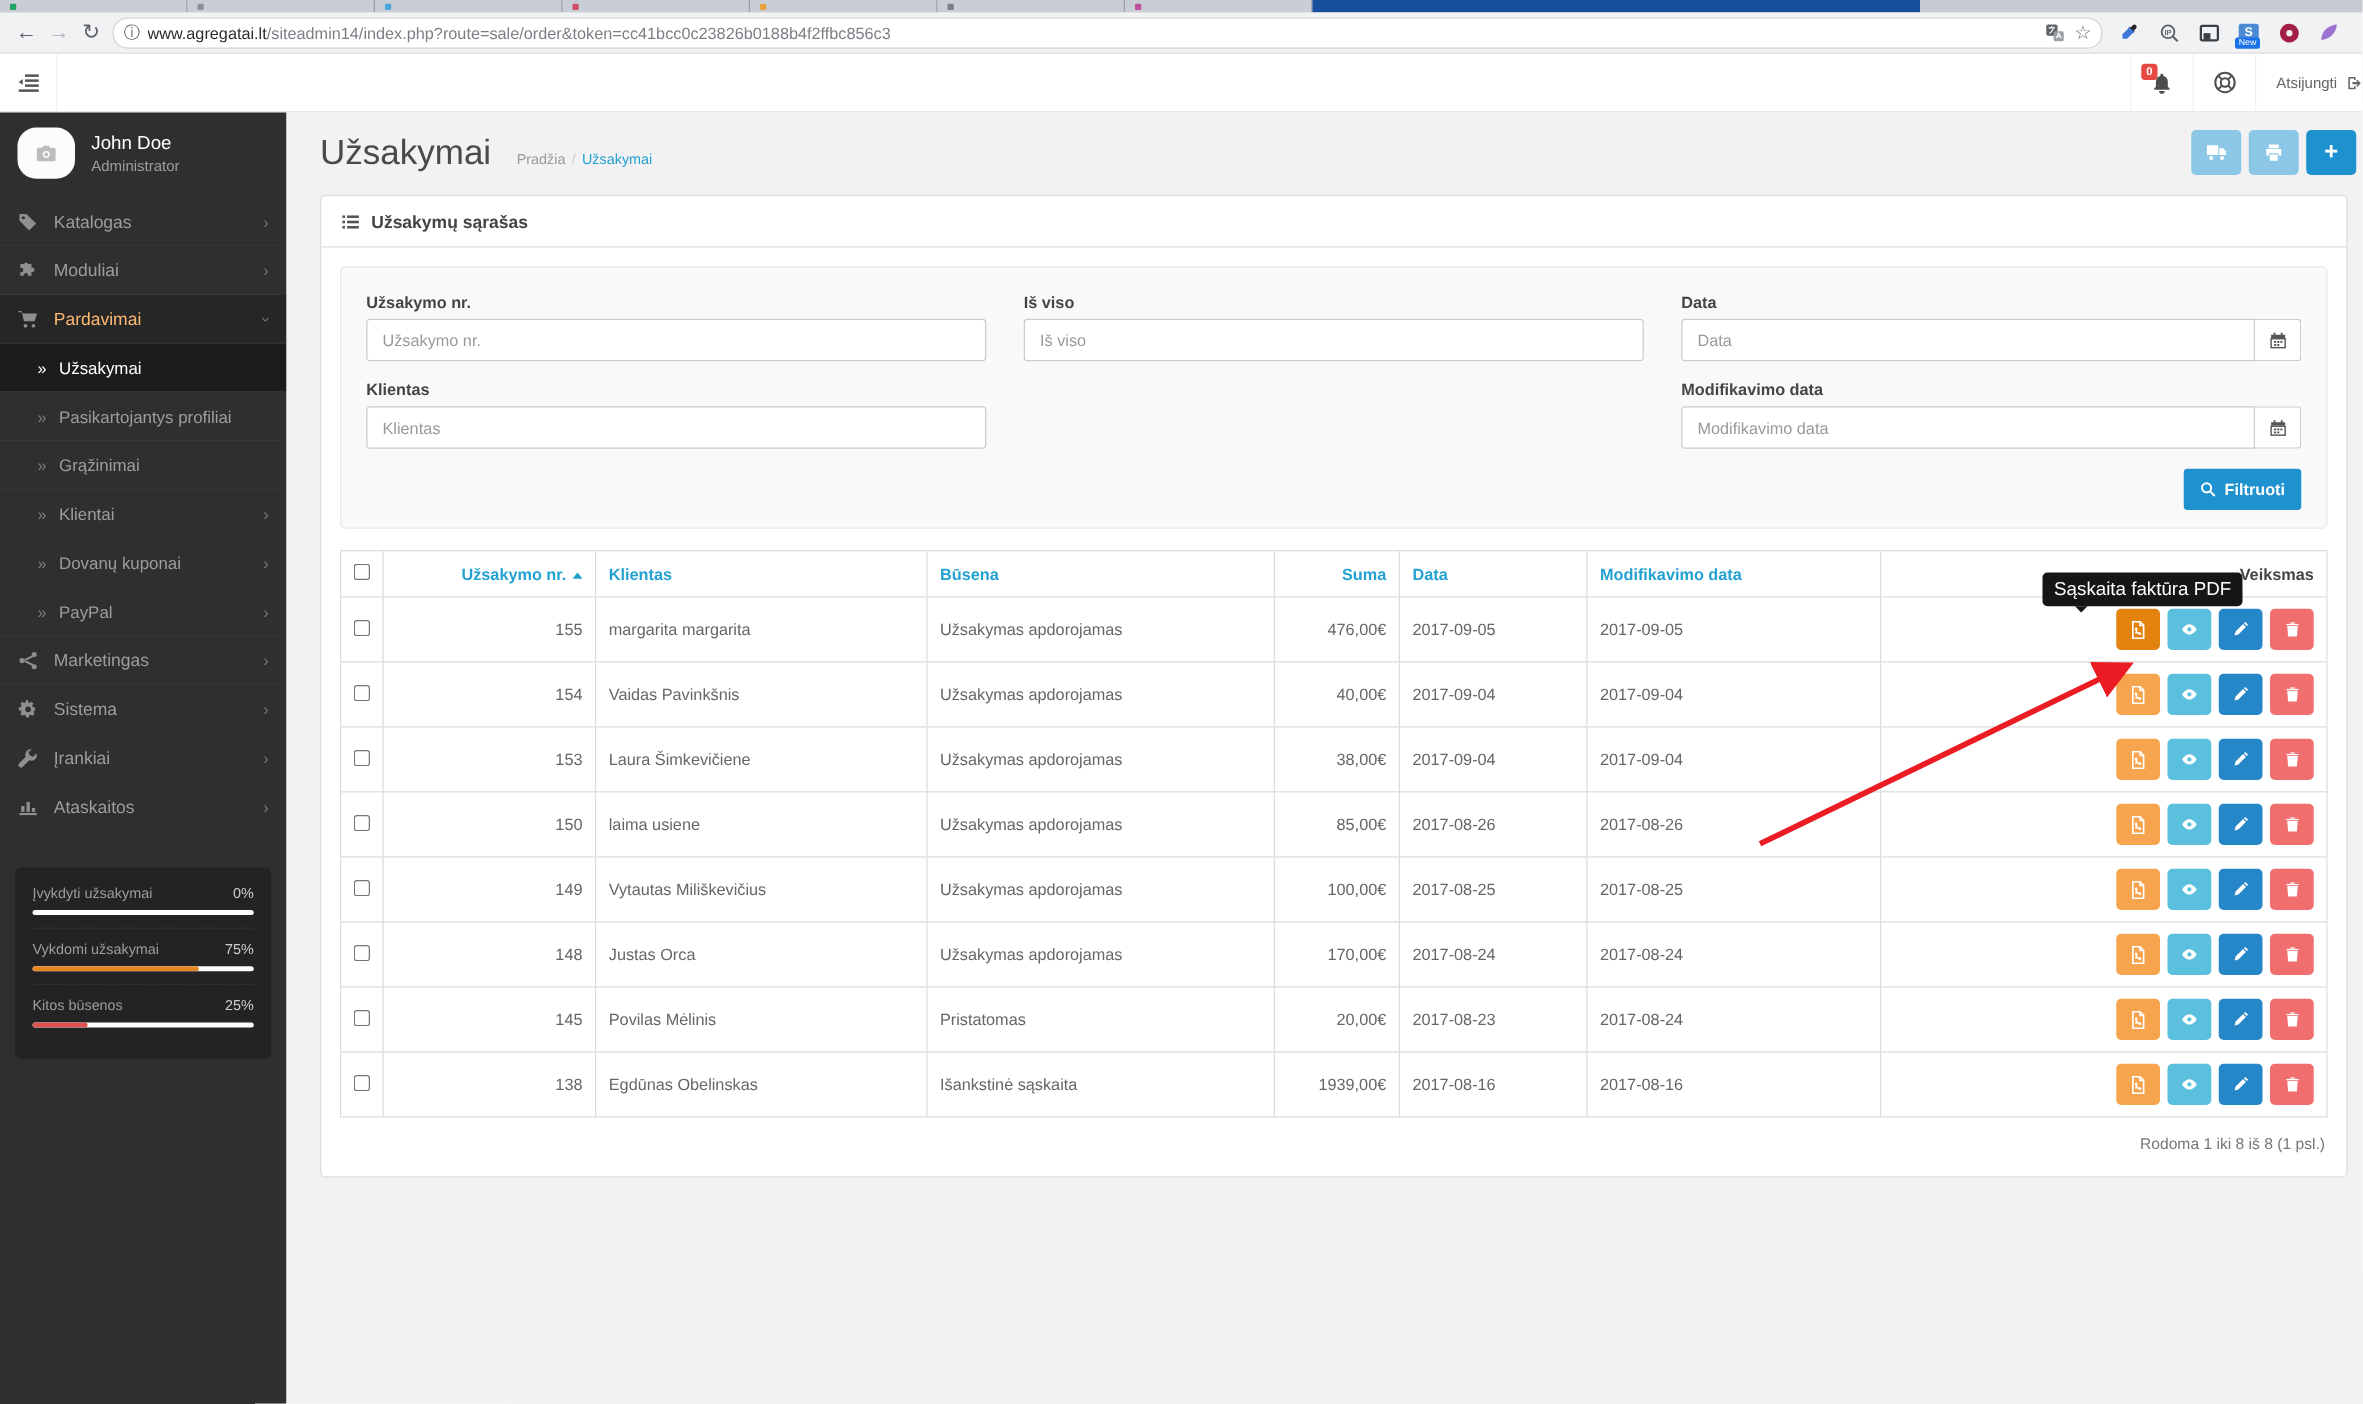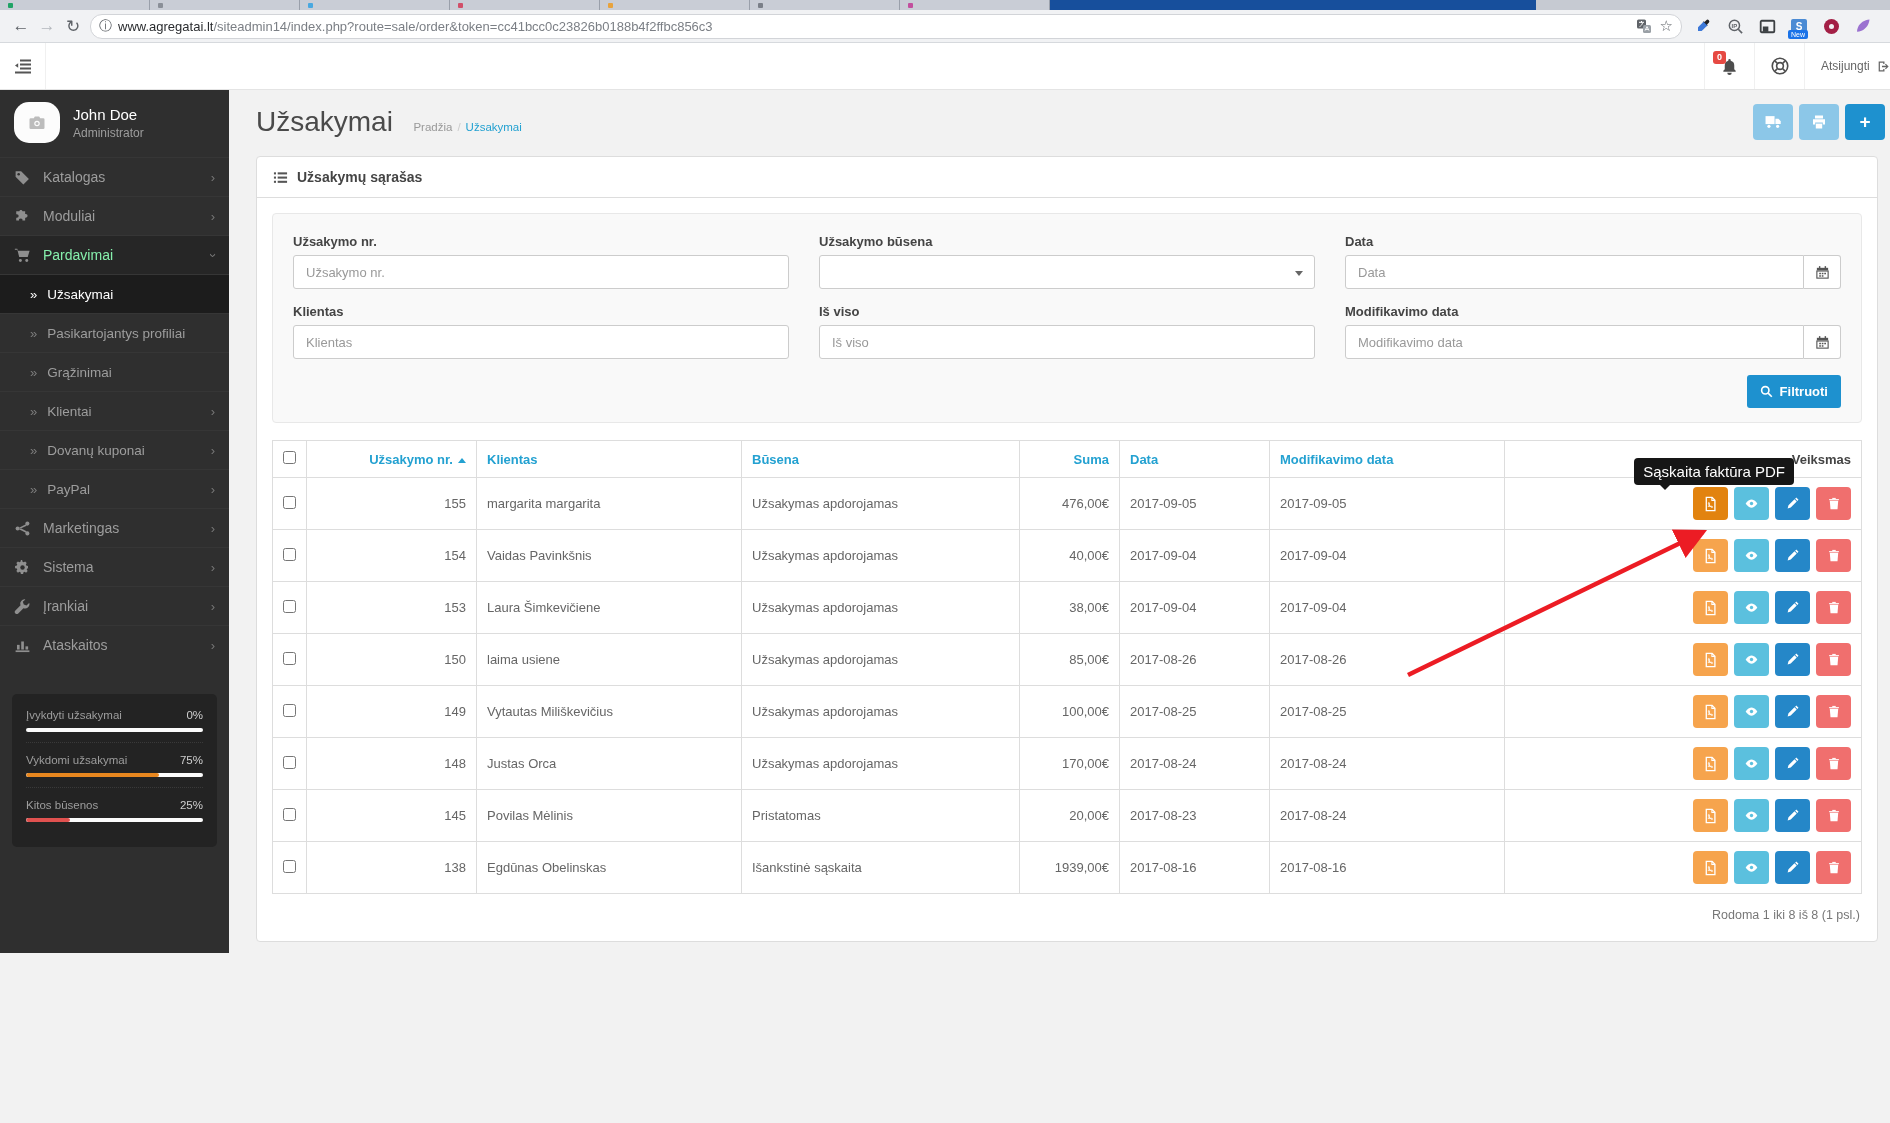--- a/index.html
+++ b/index.html
@@ -29,34 +29,34 @@
   .donut { width:15px; height:15px; border-radius:50%; background:#a31f45; position:relative; }
   .donut:after { content:""; position:absolute; left:5px; top:5px; width:5px; height:5px; border-radius:50%; background:#f1f2f4; }
   
   .navbar { position:absolute; left:0; top:43px; width:1890px; height:47px; background:#ffffff; border-bottom:1px solid #e4e4e4; display:flex; align-items:stretch; }
   .menu-toggle { width:46px; display:flex; align-items:center; justify-content:center; border-right:1px solid #f0f0f0; cursor:pointer; }
   .nav-right { margin-left:auto; display:flex; align-items:stretch; }
   .nav-cell { width:50px; display:flex; align-items:center; justify-content:center; border-left:1px solid #f0f0f0; cursor:pointer; color:#4d4d4d; position:relative; }
   .badge-count { position:absolute; top:8px; left:8px; background:#e64942; color:#fff; font-size:9px; font-weight:bold; padding:1px 4px; border-radius:3px; line-height:1.2; }
   .logout-cell { display:flex; align-items:center; gap:7px; border-left:1px solid #f0f0f0; padding-left:16px; width:86px; color:#666; font-size:12px; cursor:pointer; }
   
-  .sidebar { position:absolute; left:0; top:90px; width:229px; height:863px; background:#2f2f2f; overflow:hidden; }
+  .sidebar { position:absolute; left:0; top:90px; width:229px; height:1033px; background:#2f2f2f; overflow:hidden; }
   .profile { display:flex; align-items:center; padding:12px 14px 14px; }
   .avatar { width:46px; height:41px; background:#fcfcfc; border-radius:15px; display:flex; align-items:center; justify-content:center; color:#bcbcbc; flex:0 0 auto; }
   .profile-meta { margin-left:13px; }
   .profile-name { color:#ffffff; font-size:15px; }
   .profile-role { color:#9d9d9d; font-size:12px; margin-top:3px; }
   .menu { list-style:none; }
   .menu li { height:39px; display:flex; align-items:center; border-top:1px solid #363636; cursor:pointer; padding:0 14px; }
   .menu li .mi { width:17px; height:17px; color:#8f8f8f; margin-right:12px; flex:0 0 auto; }
   .menu li .lbl { color:#9d9d9d; font-size:14px; white-space:nowrap; }
   .menu li .chev { margin-left:auto; color:#777; font-size:13px; }
   .menu li .chev.down { transform:rotate(90deg); }
   .menu li.active-parent { background:#262626; }
-  .menu li.active-parent .lbl { color:#86efac; }
+  .menu li.active-parent .lbl { color:#fdba74; }
   .menu li.sub { padding-left:30px; }
   .menu li.sub .arr { color:#7d7d7d; font-size:13px; margin-right:10px; }
   .menu li.sub .lbl { font-size:13.5px; }
   .menu li.sub.active { background:#1c1c1c; }
   .menu li.sub.active .lbl, .menu li.sub.active .arr { color:#fff; }
   .stats { margin:30px 12px 0; background:#232323; border-radius:5px; padding:13px 14px 6px; }
   .stat { padding:2px 0 10px; border-bottom:1px dotted #3a3a3a; margin-bottom:9px; }
   .stat:last-child { border-bottom:none; }
   .stat-row { display:flex; justify-content:space-between; font-size:11.5px; color:#9d9d9d; }
   .stat-row .v { color:#cfcfcf; }
@@ -432,24 +432,20 @@
               <label>Užsakymo nr.</label>
               <input class="tin" placeholder="Užsakymo nr." style="">
             </div>
             <div class="field">
               <label>Klientas</label>
               <input class="tin" placeholder="Klientas" style="">
             </div>
           </div>
           <div>
             <div class="field">
-              <label>Užsakymo būsena</label>
-              <div class="selbox"></div>
-            </div>
-            <div class="field">
               <label>Iš viso</label>
               <input class="tin" placeholder="Iš viso" style="">
             </div>
           </div>
           <div>
             <div class="field">
               <label>Data</label>
               <div class="dgroup">
                 <input class="tin" placeholder="Data" style="">
                 <div class="cal-btn">

